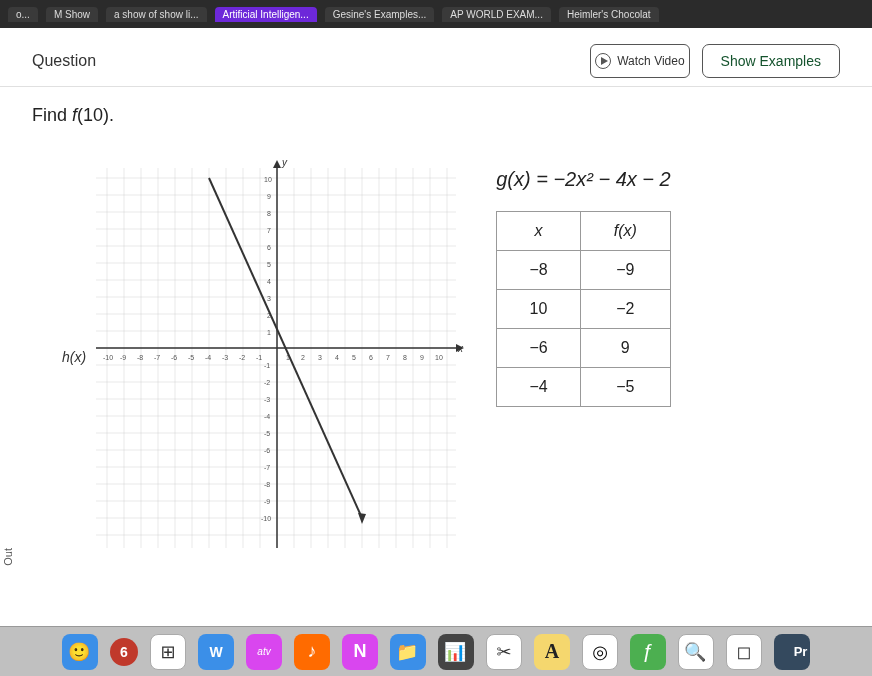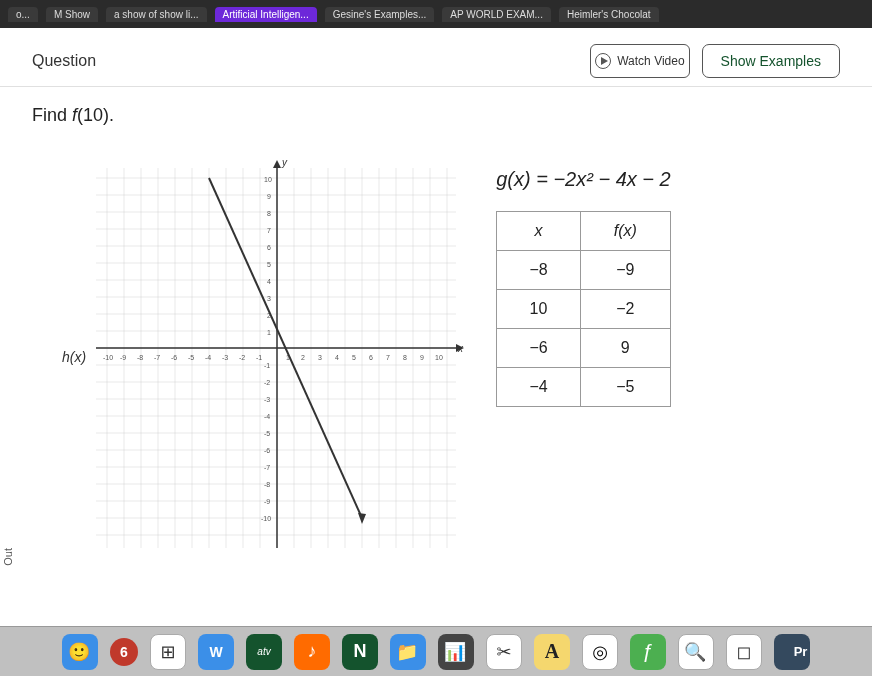--- a/index.html
+++ b/index.html
@@ -193,21 +193,21 @@
       display: flex;
       align-items: center;
       justify-content: center;
       font-size: 18px;
       background: #ddd;
       cursor: pointer;
     }
     .taskbar-icon.blue { background: #3b8fe8; color: #fff; }
     .taskbar-icon.green { background: #4caf50; color: #fff; }
     .taskbar-icon.orange { background: #ff6b00; color: #fff; }
-    .taskbar-icon.dark { background: #14532d; color: #fff; }
+    .taskbar-icon.dark { background: #d946ef; color: #fff; }
     .taskbar-icon.yellow-bg { background: #f5d76e; color: #333; }
     .taskbar-icon.white-bg { background: #fff; color: #333; border: 1px solid #aaa; }
     .taskbar-icon.circle-num {
       background: #c0392b;
       color: #fff;
       font-size: 14px;
       font-weight: bold;
       border-radius: 50%;
       width: 28px;
       height: 28px;

